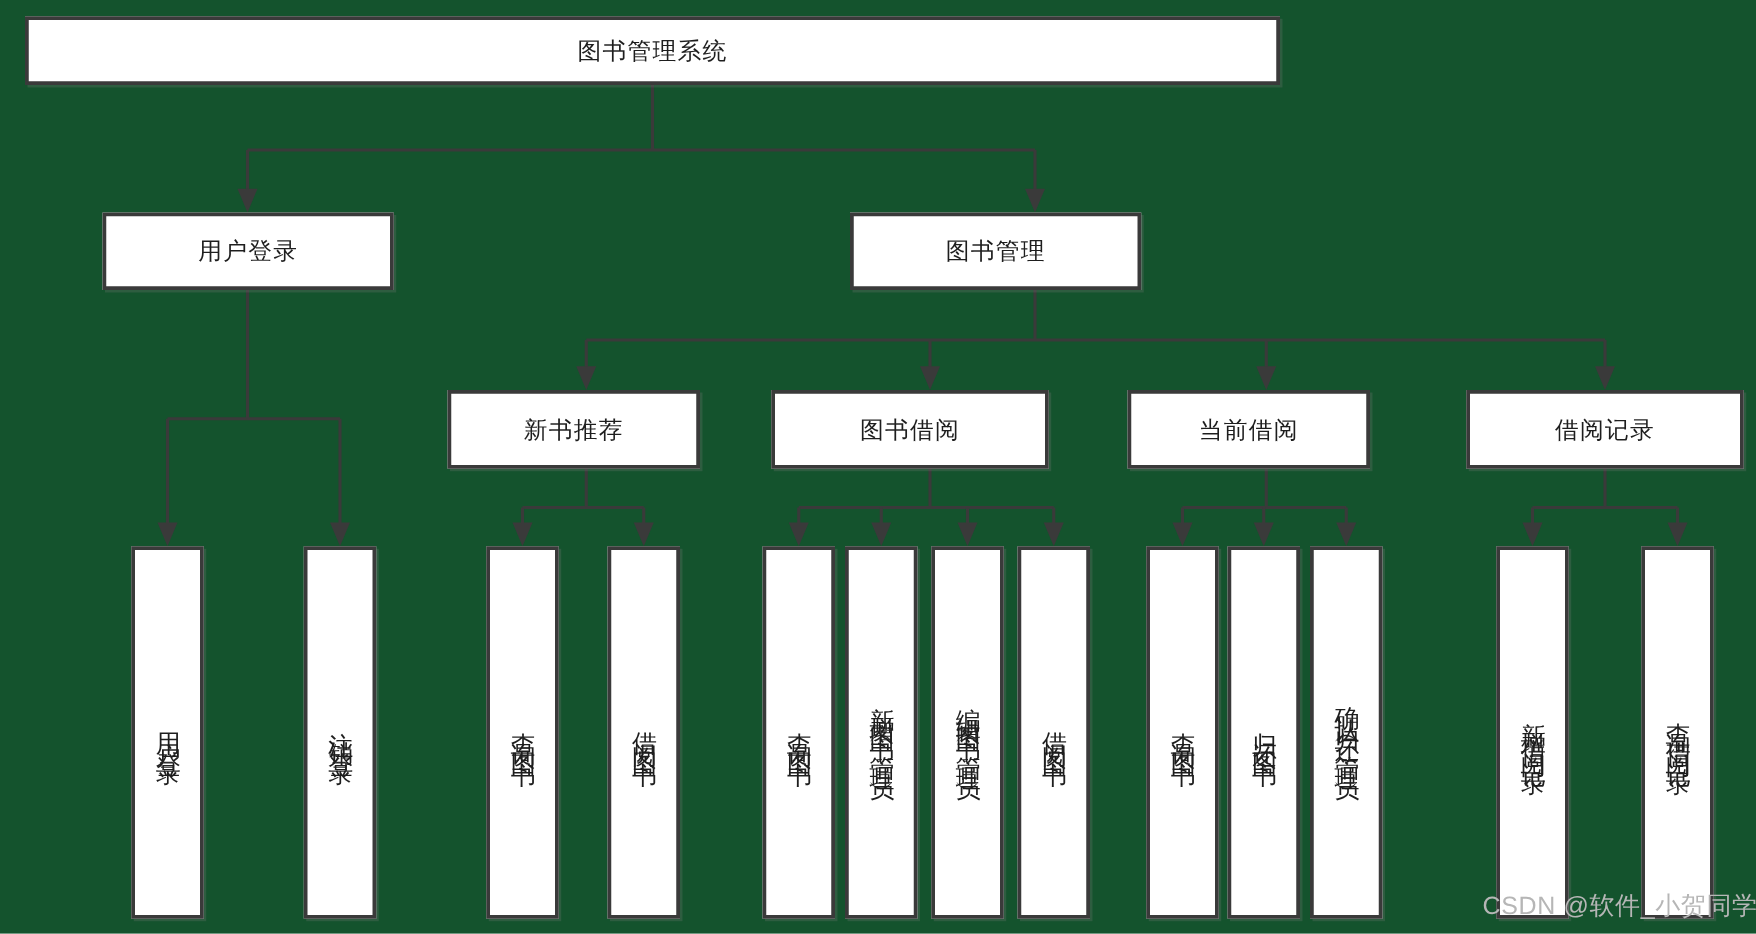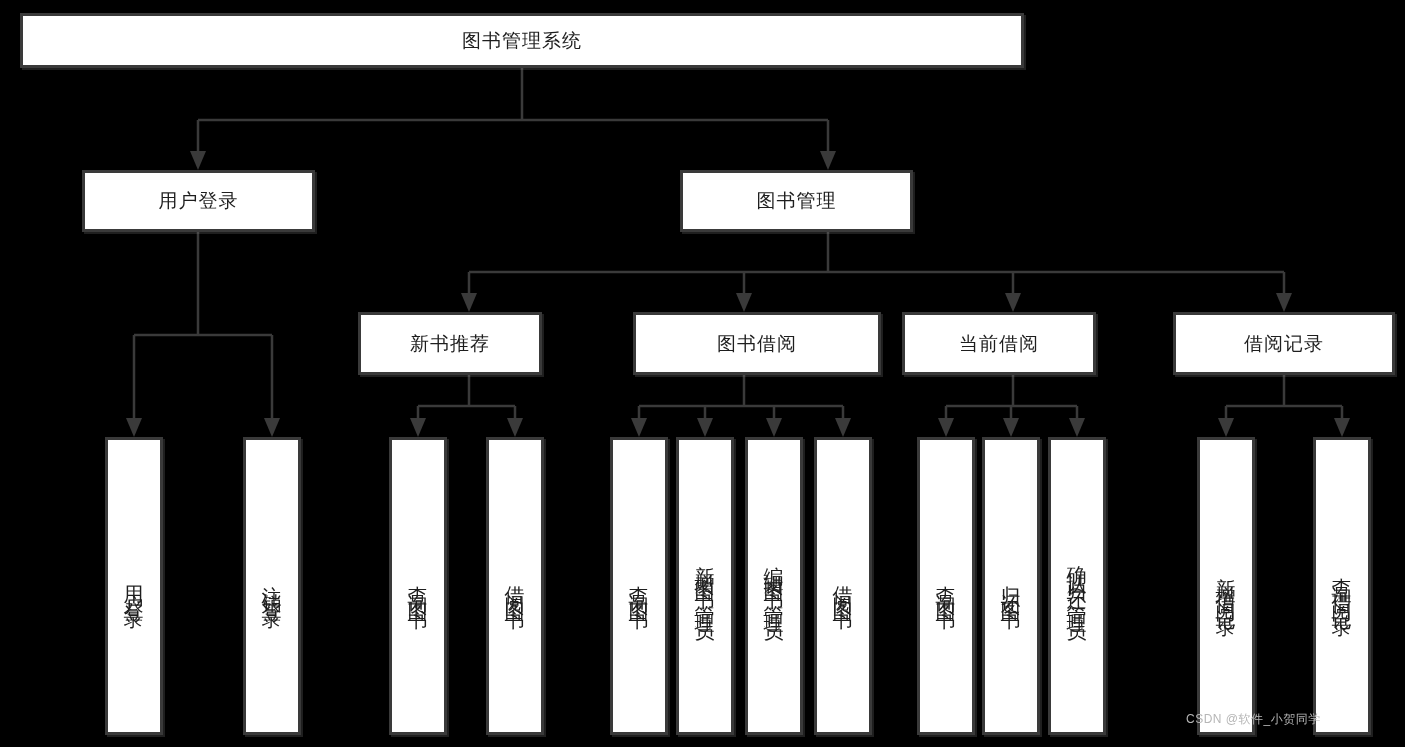--- a/index.html
+++ b/index.html
@@ -1,19 +1,19 @@
 <!DOCTYPE html>
 <html><head>
 <meta charset="utf-8">
 <style>
   html,body{margin:0;padding:0;background:#ffffff;}
   .canvas{
     position:relative;
     width:1405px;height:747px;
-    background:#000000;
+    background:#14532d;
     font-family:"Liberation Sans", sans-serif;
     overflow:hidden;
   }
   .connectors{position:absolute;left:0;top:0;width:1405px;height:747px;}
   .node{
     position:absolute;
     box-sizing:border-box;
     background:#ffffff;
     border:3px solid #3a3a3a;
     box-shadow:2px 2px 0 rgba(125,125,125,0.25);
@@ -26,21 +26,21 @@
   .v{
     writing-mode:vertical-rl;
     text-orientation:mixed;
     font-size:20px;
     line-height:1;
     letter-spacing:8px;
   }
   .watermark{
     position:absolute;
     left:1186px;top:711px;
-    font-size:12px;
+    font-size:20px;
     color:#b6b6b6;
     letter-spacing:0.5px;
     white-space:nowrap;
   }
 </style>
 </head>
 <body>
 
 <div class="canvas">
 
@@ -80,22 +80,22 @@
       <polygon points="1218,418 1234,418 1226,437"></polygon>
       <polygon points="1334,418 1350,418 1342,437"></polygon>
     </g>
   </svg>
 
   <div class="node h" style="left:20px;top:13px;width:1004px;height:55px">图书管理系统</div>
 
   <div class="node h" style="left:82px;top:170px;width:233px;height:62px">用户登录</div>
   <div class="node h" style="left:680px;top:170px;width:233px;height:62px">图书管理</div>
 
-  <div class="node h" style="left:358px;top:312px;width:184px;height:63px">新书推荐</div>
-  <div class="node h" style="left:633px;top:312px;width:248px;height:63px">图书借阅</div>
+  <div class="node h" style="left:358px;top:312px;width:202px;height:63px">新书推荐</div>
+  <div class="node h" style="left:617px;top:312px;width:222px;height:63px">图书借阅</div>
   <div class="node h" style="left:902px;top:312px;width:194px;height:63px">当前借阅</div>
   <div class="node h" style="left:1173px;top:312px;width:222px;height:63px">借阅记录</div>
 
   <div class="node v" style="left:105px;top:437px;width:58px;height:298px">用户登录</div>
   <div class="node v" style="left:243px;top:437px;width:58px;height:298px">注销登录</div>
 
   <div class="node v" style="left:389px;top:437px;width:58px;height:298px">查询图书</div>
   <div class="node v" style="left:486px;top:437px;width:58px;height:298px">借阅图书</div>
 
   <div class="node v" style="left:610px;top:437px;width:58px;height:298px">查询图书</div>

